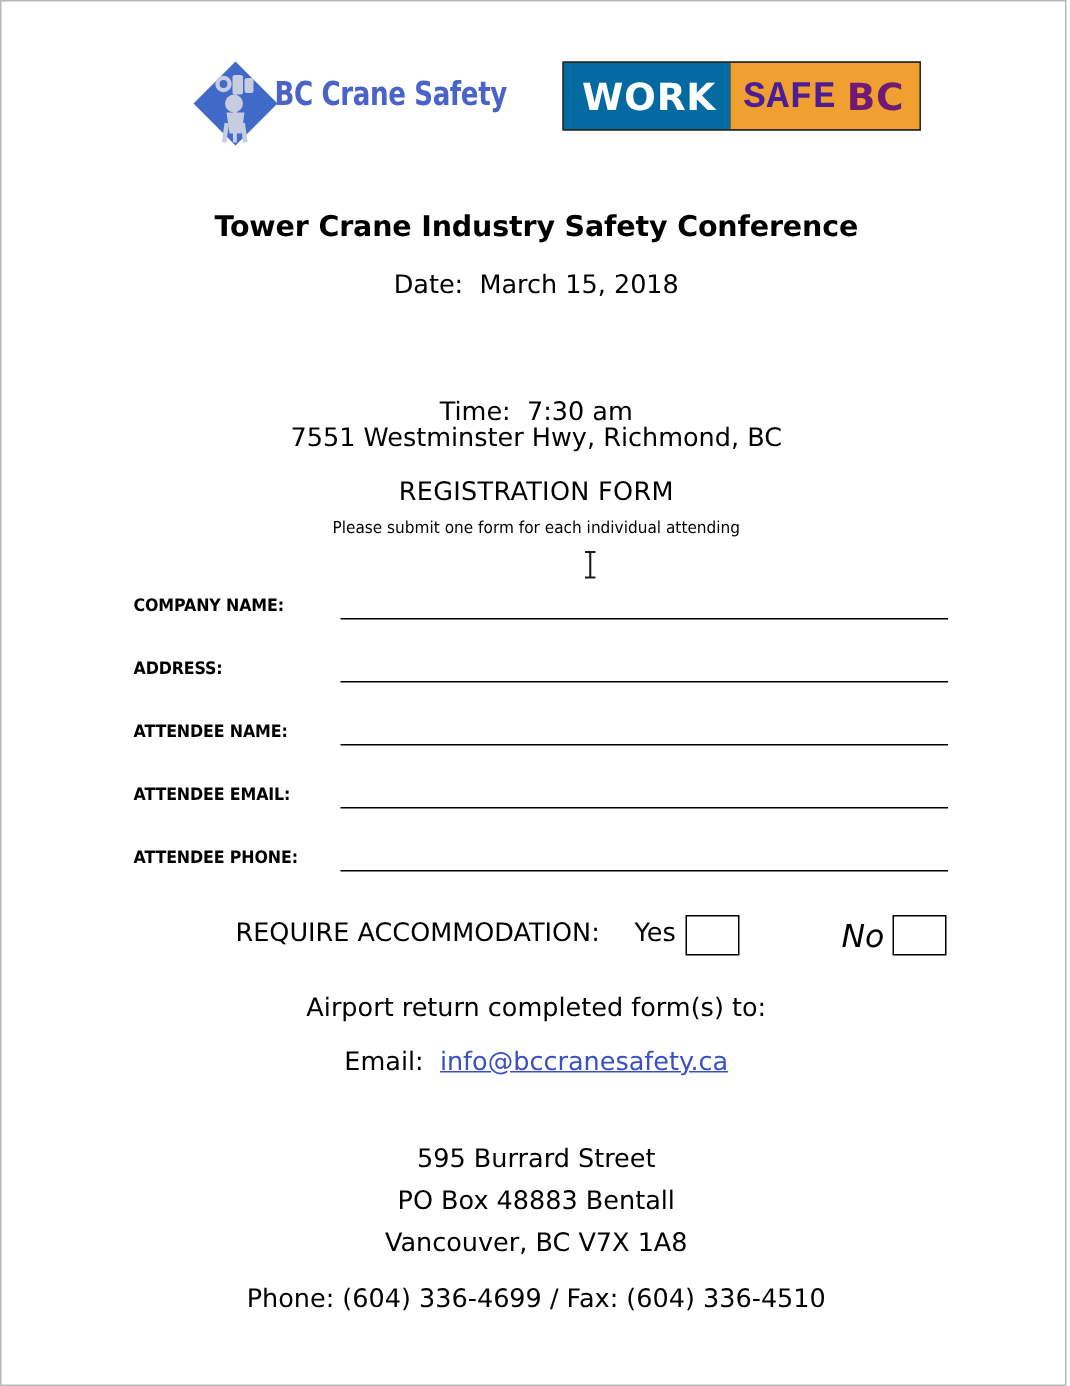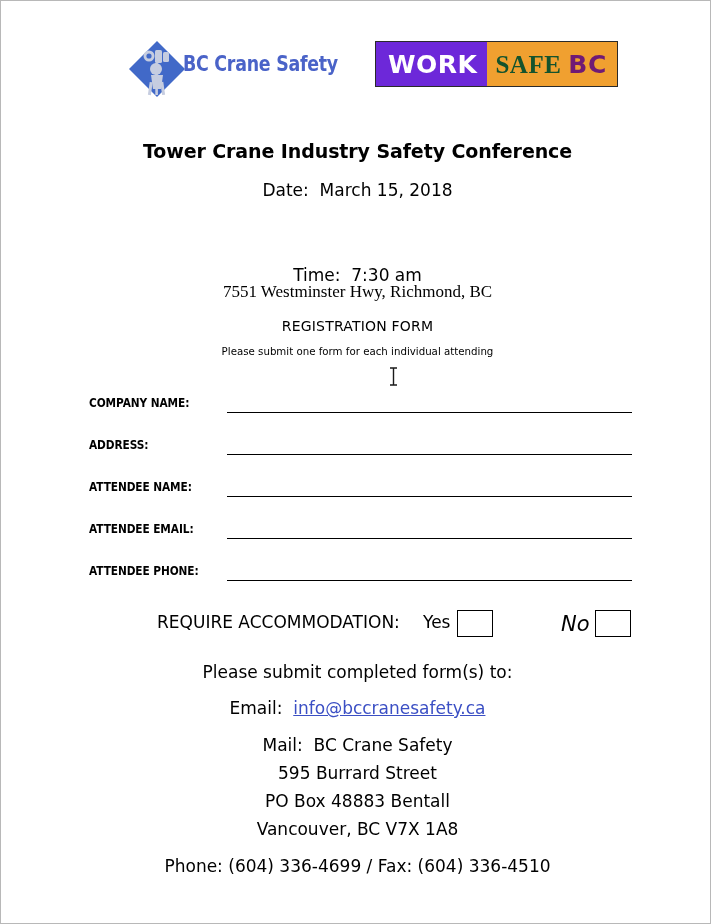--- a/index.html
+++ b/index.html
@@ -70,41 +70,41 @@
     position: absolute;
     left: 374px;
     top: 4px;
     height: 44px;
     display: flex;
     align-items: stretch;
     border: 1px solid #2a2a2a;
     background: #000000;
   }
   .ws-work {
-    background: #6d28d9;
+    background: #0369a1;
     color: #ffffff;
     font-family: "DejaVu Sans", sans-serif;
     font-size: 25px;
     font-weight: bold;
     letter-spacing: 0.5px;
     padding: 0 10px 0 12px;
     display: flex;
     align-items: center;
     line-height: 1;
   }
   .ws-safebc {
     background: #f0a030;
     padding: 0 10px 0 8px;
     display: flex;
     align-items: center;
     gap: 7px;
   }
   .ws-safe {
-    color: #14532d;
-    font-family: Liberation Serif, serif;
+    color: #4c1d95;
+    font-family: Liberation Mono, monospace;
     font-size: 25px;
     font-weight: bold;
     letter-spacing: 0.5px;
     line-height: 1;
   }
   .ws-bc {
     color: #701a75;
     font-family: "DejaVu Sans", sans-serif;
     font-size: 25px;
     font-weight: bold;
@@ -131,30 +131,30 @@
     width: 713px;
     text-align: center;
     font-family: "DejaVu Sans", sans-serif;
     font-size: 17px;
     white-space: pre;
   }
 
   .line-date     { top: 179px; }
   .line-time     { top: 216px; margin-top: 48px; }
   .line-loc1     { top: 253px; }
-  .line-loc2     { top: 281px; font-family: Liberation Serif, serif; }
+  .line-loc2     { top: 281px; }
 
   .reg-heading {
     position: absolute;
     left: 0;
     top: 317px;
     width: 713px;
     text-align: center;
     font-family: "DejaVu Sans", sans-serif;
-    font-size: 14px;
+    font-size: 17px;
     letter-spacing: 0.2px;
   }
   .reg-sub {
     position: absolute;
     left: 0;
     top: 344px;
     width: 713px;
     text-align: center;
     font-family: "DejaVu Sans", sans-serif;
     font-size: 11px;
@@ -346,24 +346,23 @@
   </div>
 
   <div class="accom-row">
     <span class="accom-label">REQUIRE ACCOMMODATION:</span>
     <span class="accom-yes-text">Yes</span>
     <span class="checkbox cb-yes"></span>
     <span class="accom-no-text">No</span>
     <span class="checkbox cb-no"></span>
   </div>
 
-  <div class="foot-line foot-return">Please submit completed form(s) to:</div>
+  <div class="foot-line foot-return">Airport return completed form(s) to:</div>
 
   <div class="foot-line foot-email"><span>Email:  </span><span class="email-link">info@bccranesafety.ca</span></div>
 
-  <div class="foot-line foot-mail1">Mail:  BC Crane Safety</div>
   <div class="foot-line foot-mail2">595 Burrard Street</div>
   <div class="foot-line foot-mail3">PO Box 48883 Bentall</div>
   <div class="foot-line foot-mail4">Vancouver, BC V7X 1A8</div>
 
   <div class="foot-line foot-phone">Phone: (604) 336-4699 / Fax: (604) 336-4510</div>
 
 </div>
 
 </body></html>

